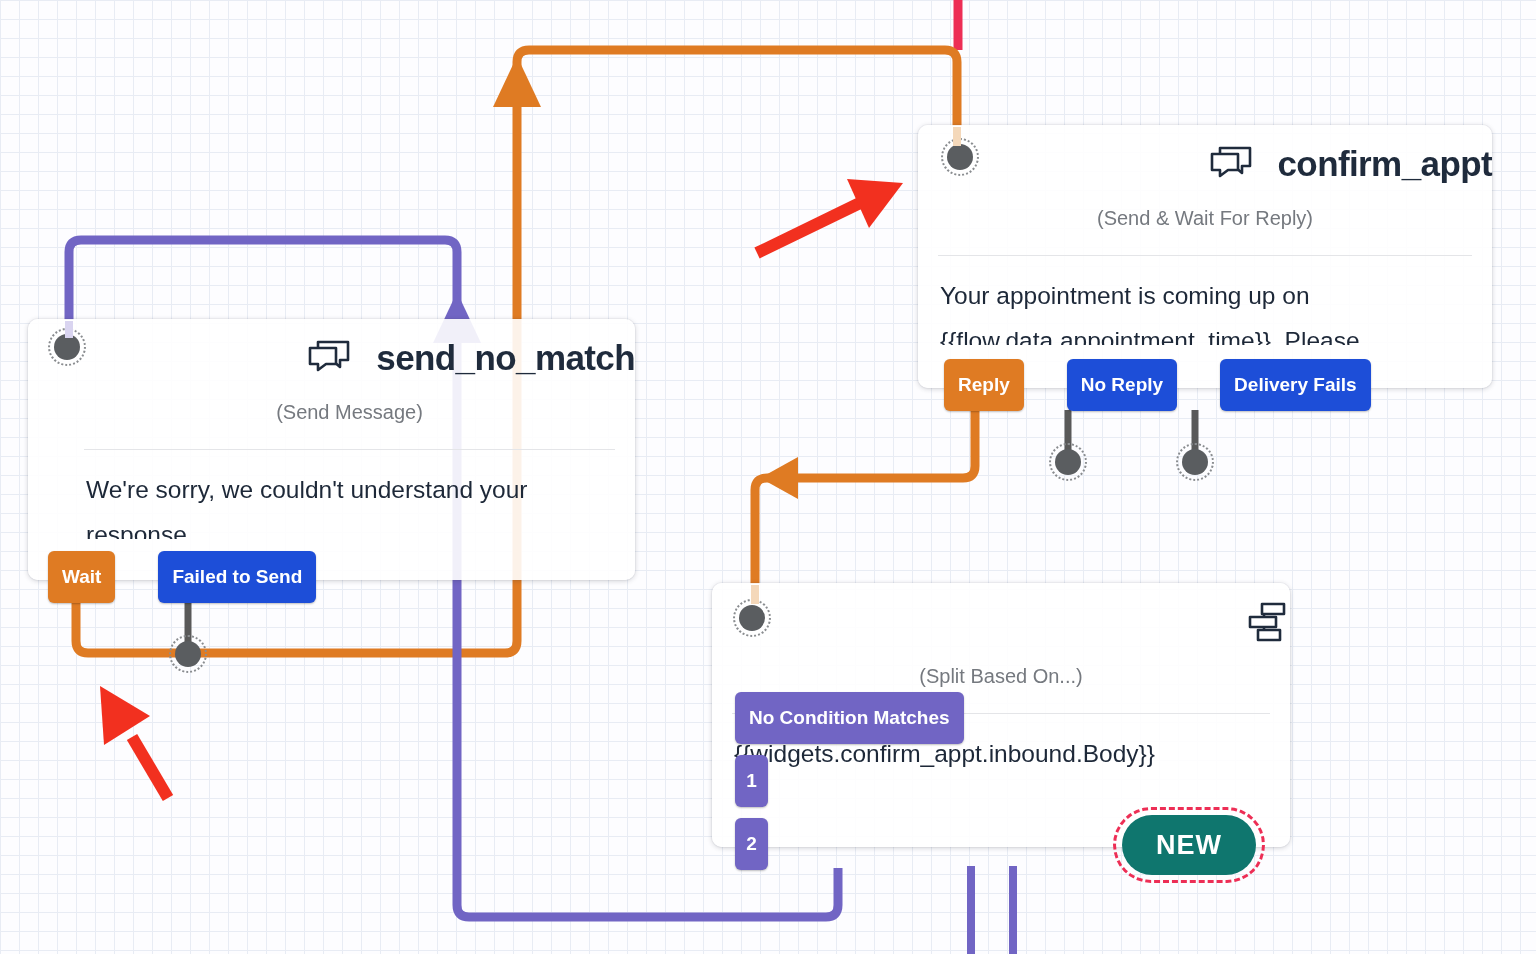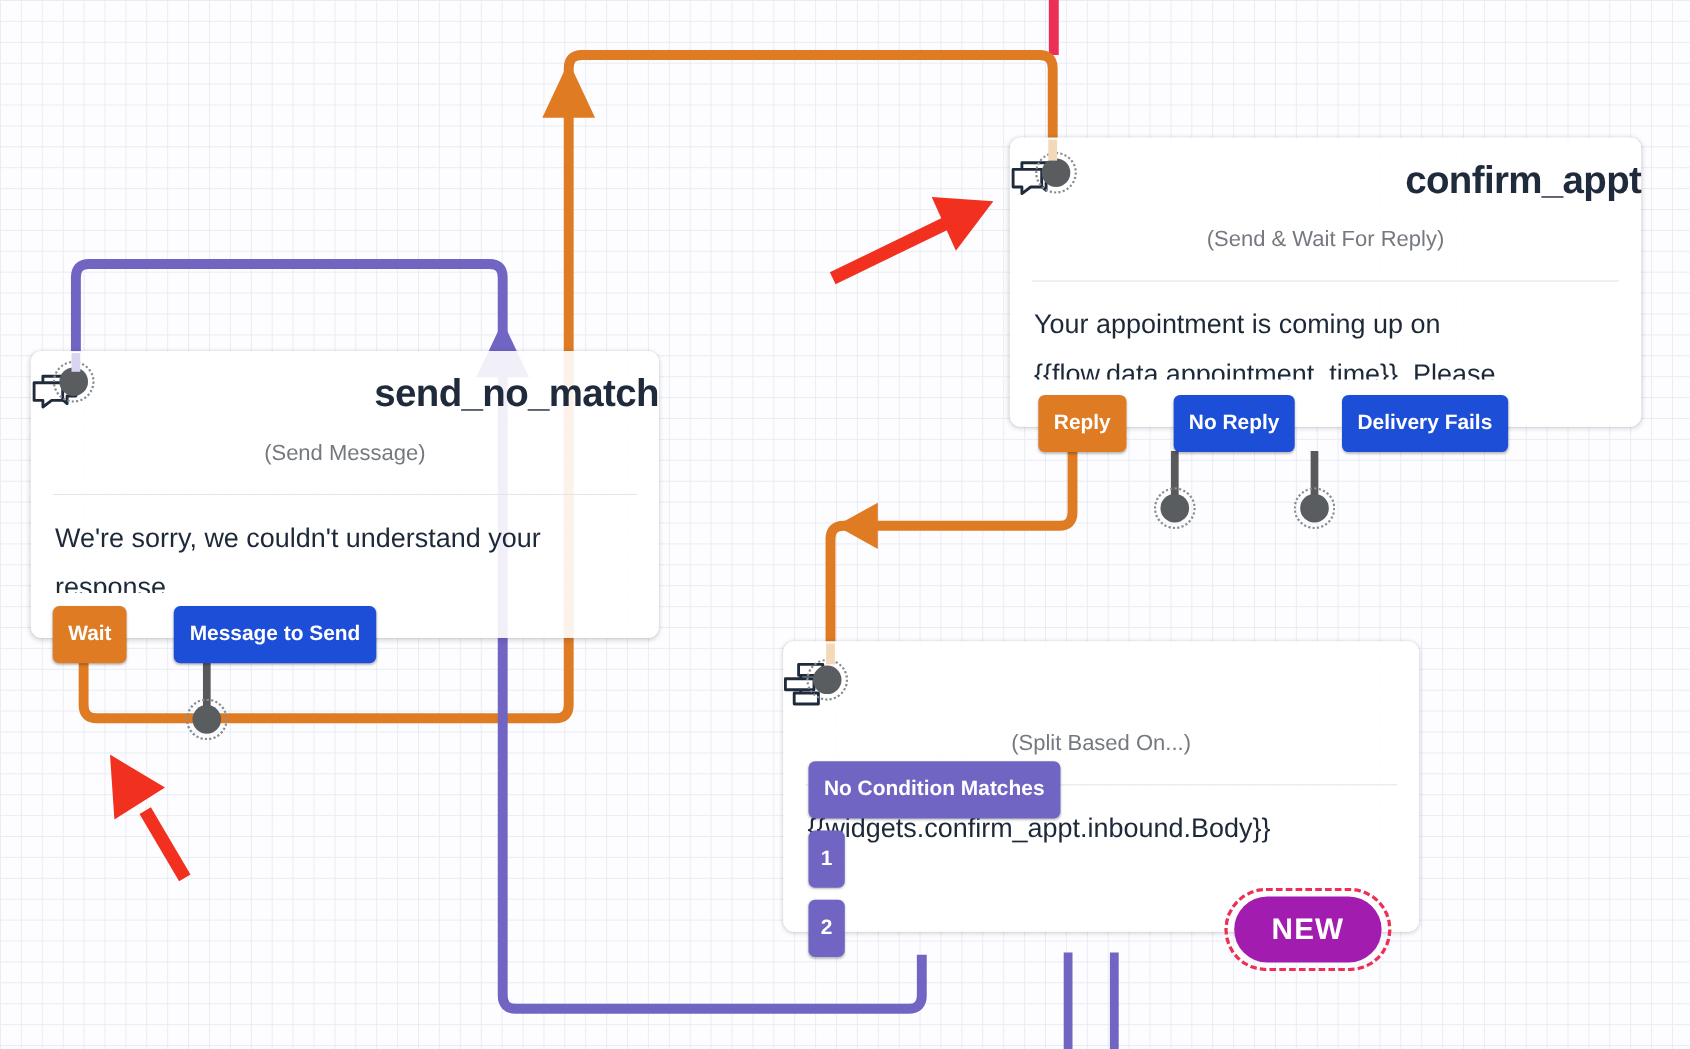--- a/index.html
+++ b/index.html
@@ -16,21 +16,21 @@
   .layer *{pointer-events:auto;}
   
   .card{
     position:absolute;
     background:rgba(255,255,255,0.9);
     border-radius:10px;
     box-shadow:0 1px 5px rgba(40,47,60,0.22), 0 0 0 1px rgba(40,47,60,0.03);
     z-index:20;
   }
   .card-title{
-    display:flex;justify-content:space-between;align-items:center;gap:25px;
+    display:flex;justify-content:flex-end;align-items:center;gap:25px;
     margin-top:16px;height:46px;
     font-size:35px;font-weight:bold;letter-spacing:-0.6px;color:#1f2b3c;
     white-space:nowrap;
   }
   .card-sub{
     text-align:center;margin-top:20px;height:24px;
     font-size:20px;color:#75797f;
   }
   .card-divider{margin:24px 20px 0 20px;border-top:1px solid #e4e5e8;}
   .card-body{
@@ -59,21 +59,21 @@
   }
   .dot::after{content:"";width:26px;height:26px;border-radius:50%;background:#5a5d60;}
   .dot.in-card{z-index:25;}
   
   .new-ring{
     position:absolute;left:401px;top:224px;width:152px;height:76px;
     border:3px dashed #ed2e55;border-radius:40px;box-sizing:border-box;
     z-index:31;display:flex;align-items:center;justify-content:center;
   }
   .new-pill{
-    width:134px;height:60px;border-radius:30px;background:#a21caf;
+    width:134px;height:60px;border-radius:30px;background:#0f766e;
     display:flex;align-items:center;justify-content:center;
     color:#fff;font-size:27px;font-weight:bold;letter-spacing:1px;
   }
   svg{display:block;}
   .conn{fill:none;stroke-linecap:butt;}
 </style>
 </head>
 <body>
 
 <svg class="layer" style="z-index:10" width="1536" height="954" viewBox="0 0 1536 954">
@@ -90,37 +90,37 @@
   <polygon points="457,292 433,343 481,343" fill="#7165c4"></polygon>
 
   <path class="conn" d="M 188 600 L 188 642" stroke="#595959" stroke-width="7"></path>
   <path class="conn" d="M 1068 410 L 1068 450" stroke="#595959" stroke-width="7"></path>
   <path class="conn" d="M 1195 410 L 1195 450" stroke="#595959" stroke-width="7"></path>
 
   <path class="conn" d="M 971 866 L 971 954" stroke="#7165c4" stroke-width="8"></path>
   <path class="conn" d="M 1013 866 L 1013 954" stroke="#7165c4" stroke-width="8"></path>
 </svg>
 
-<div class="card" style="left:28px;top:319px;width:571px;height:261px;">
+<div class="card" style="left:28px;top:319px;width:571px;height:261px;padding-left:36px;">
   <div class="dot in-card" style="left:20px;top:9px;"></div>
   <div class="card-title">
     <svg width="44" height="38" viewBox="0 0 44 38">
       <g stroke="#1f2b3c" stroke-width="2.6" fill="#ffffff" stroke-linejoin="round">
         <path d="M11 3 H41 V21 H33 V28 L25 21 H11 Z"></path>
         <path d="M3 9 H29 V25 H19 L11 31 V25 H3 Z"></path>
       </g>
     </svg>
     <span>send_no_match</span>
   </div>
   <div class="card-sub">(Send Message)</div>
   <div class="card-divider"></div>
   <div class="card-body" style="height:72px;">We're sorry, we couldn't understand your response.</div>
   <div class="btn-row">
     <div class="t-btn t-orange">Wait</div>
-    <div class="t-btn t-gray">Message to Send</div>
+    <div class="t-btn t-gray">Failed to Send</div>
   </div>
 </div>
 
 <div class="card" style="left:918px;top:125px;width:574px;height:263px;">
   <div class="dot in-card" style="left:23px;top:13px;"></div>
   <div class="card-title">
     <svg width="44" height="38" viewBox="0 0 44 38">
       <g stroke="#1f2b3c" stroke-width="2.6" fill="#ffffff" stroke-linejoin="round">
         <path d="M11 3 H41 V21 H33 V28 L25 21 H11 Z"></path>
         <path d="M3 9 H29 V25 H19 L11 31 V25 H3 Z"></path>

